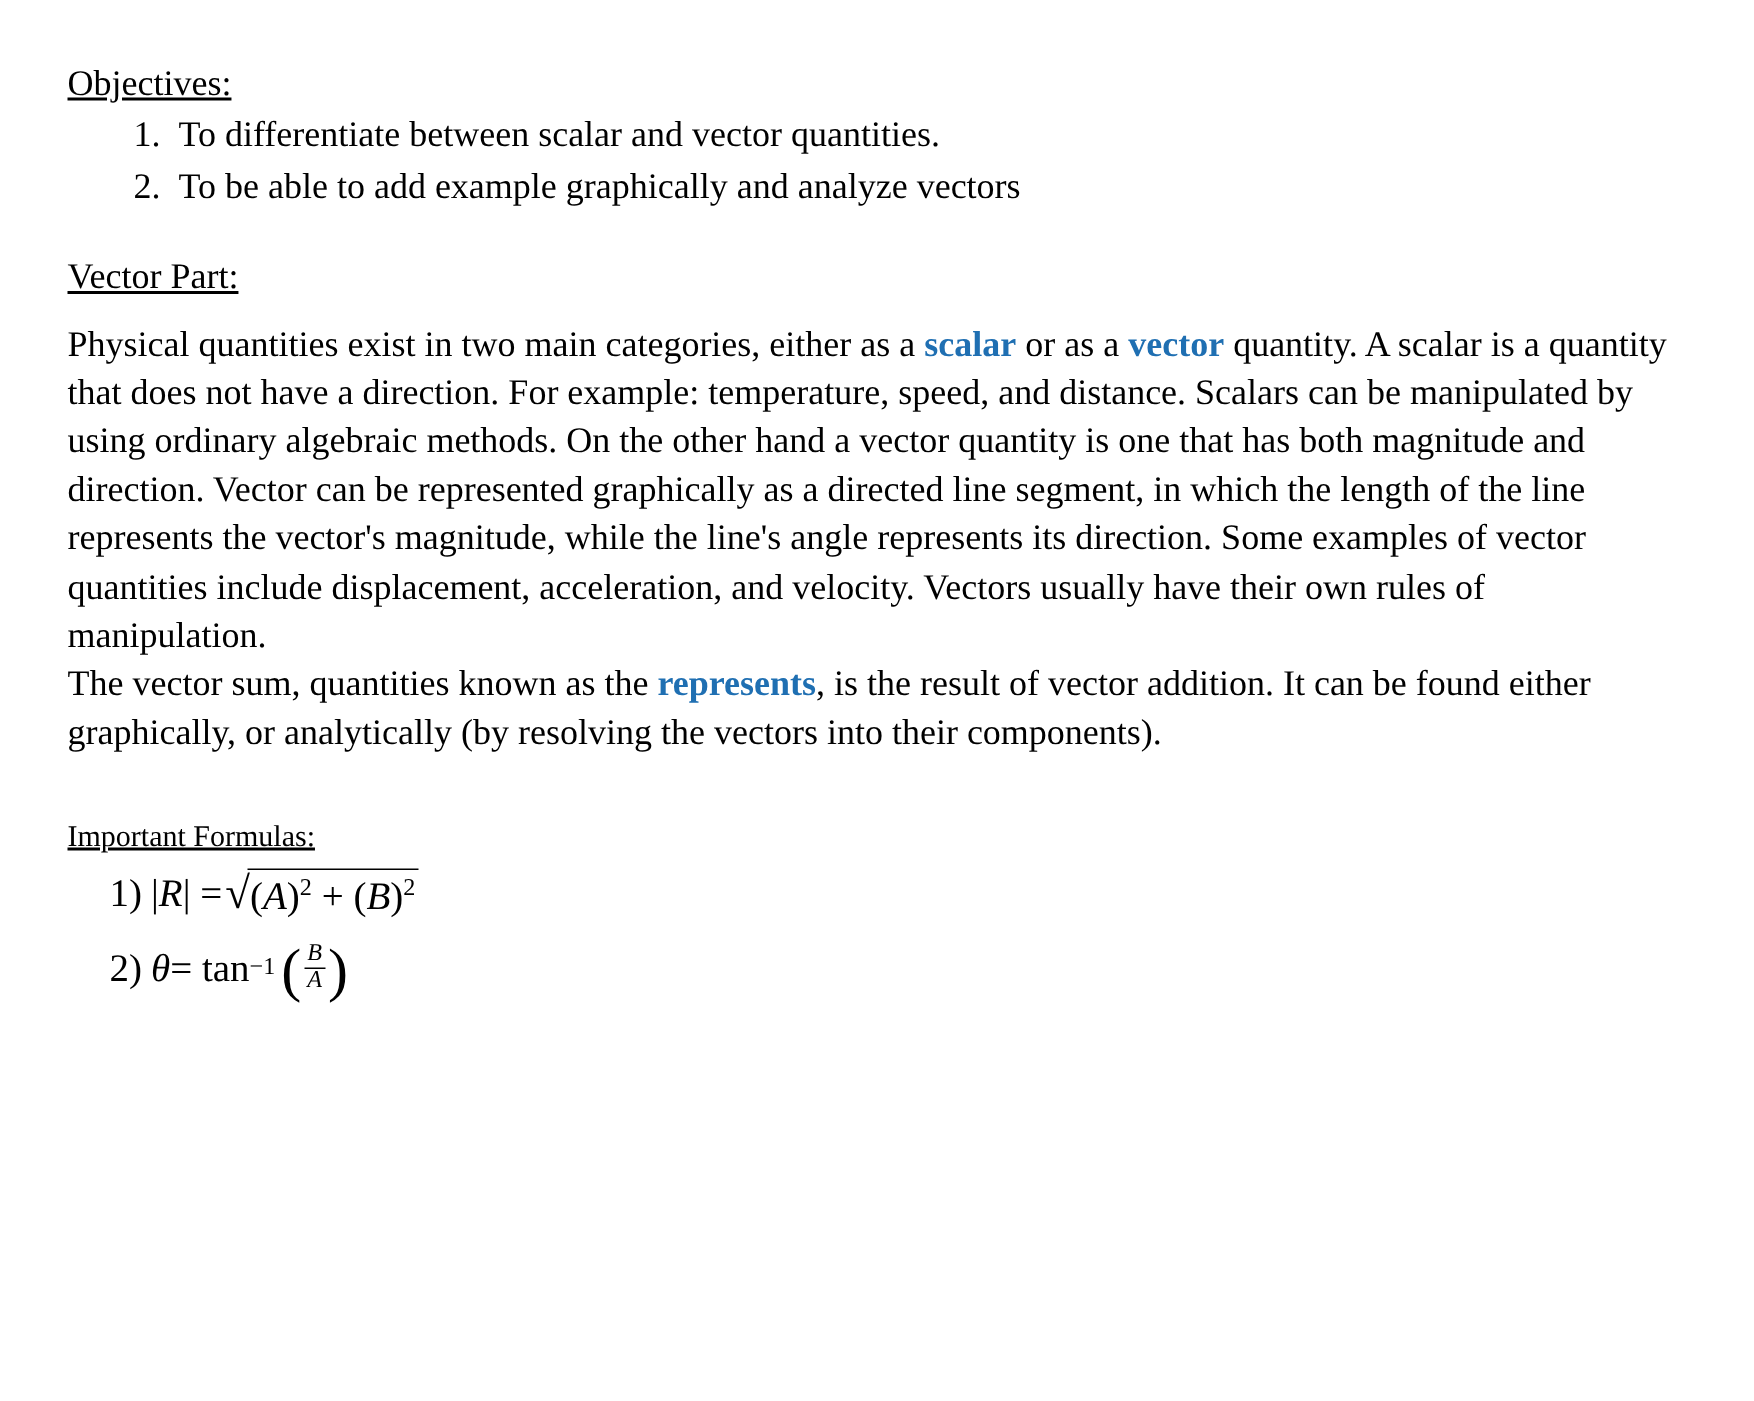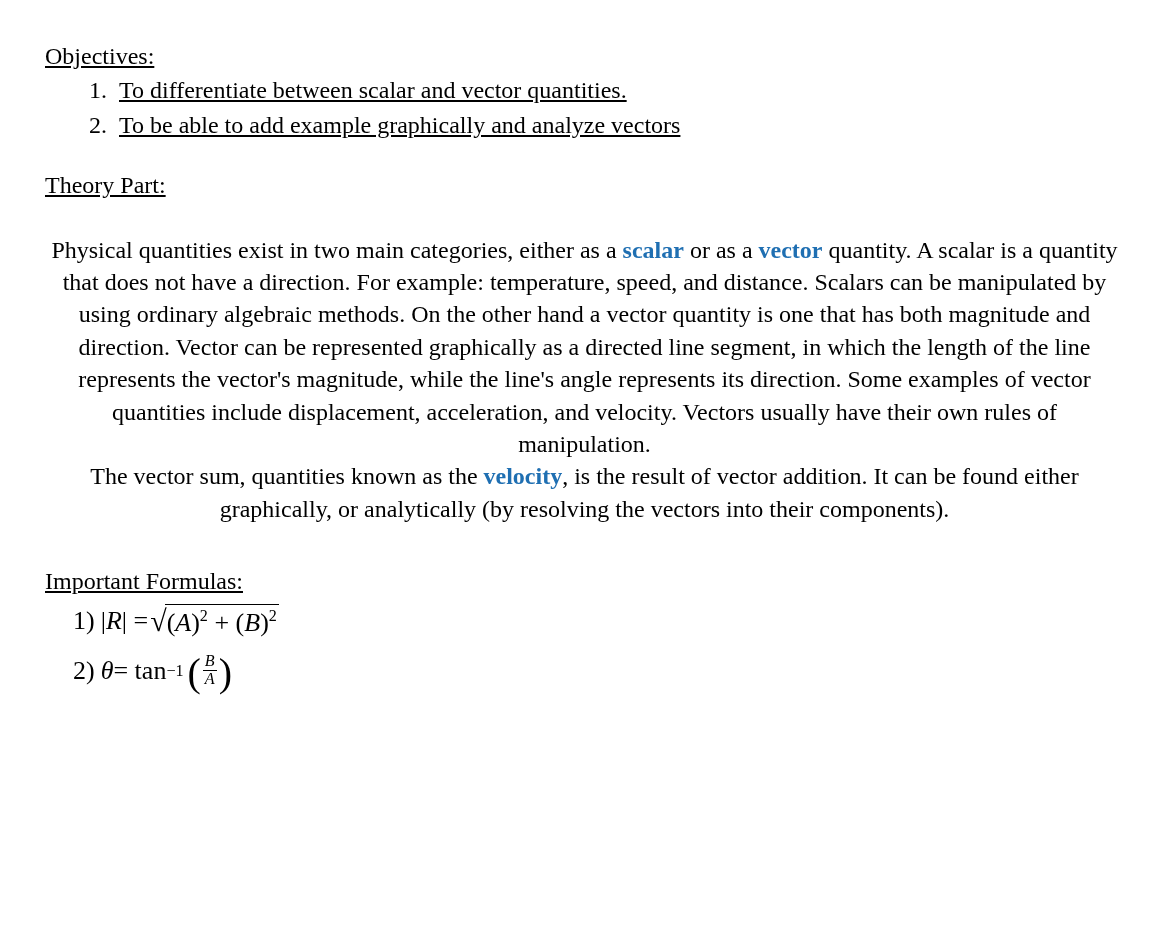--- a/index.html
+++ b/index.html
@@ -12,37 +12,35 @@
     background: #fff;
     width: 1169px;
     box-sizing: border-box;
   }
   .heading {
     font-weight: normal;
     text-decoration: underline;
     margin-bottom: 2px;
   }
   .heading.big {
-    font-size: 24px;
+    font-size: 20px;
     margin-top: 40px;
     margin-bottom: 4px;
   }
   ol.obj {
     margin: 0 0 28px 0;
     padding-left: 68px;
-    text-decoration: underline;
   }
   ol.obj li {
     padding-left: 6px;
     margin-bottom: 2px;
   }
   .para {
-    margin-top: 32px;
+    margin-top: 12px;
     margin-bottom: 0;
-    text-align: center;
   }
   .link-term {
     color: #1f6fb2;
     font-weight: bold;
   }
   .formulas {
     margin-left: 28px;
     font-size: 26px;
   }
   .formula-row {
@@ -98,26 +96,26 @@
 </style>
 </head>
 <body>
 
 <div class="heading">Objectives:</div>
 <ol class="obj">
   <li>To differentiate between scalar and vector quantities.</li>
   <li>To be able to add example graphically and analyze vectors</li>
 </ol>
 
-<div class="heading">Theory Part:</div>
+<div class="heading">Vector Part:</div>
 
 <div class="para">
   <span>Physical quantities exist in two main categories, either as a </span><span class="link-term">scalar</span><span> or as a </span><span class="link-term">vector</span><span> quantity. A scalar is a quantity that does not have a direction. For example: temperature, speed, and distance. Scalars can be manipulated by using ordinary algebraic methods. On the other hand a vector quantity is one that has both magnitude and direction. Vector can be represented graphically as a directed line segment, in which the length of the line represents the vector's magnitude, while the line's angle represents its direction. Some examples of vector quantities include displacement, acceleration, and velocity. Vectors usually have their own rules of manipulation.</span>
   <br>
-  <span>The vector sum, quantities known as the </span><span class="link-term">velocity</span><span>, is the result of vector addition. It can be found either graphically, or analytically (by resolving the vectors into their components).</span>
+  <span>The vector sum, quantities known as the </span><span class="link-term">represents</span><span>, is the result of vector addition. It can be found either graphically, or analytically (by resolving the vectors into their components).</span>
 </div>
 
 <div class="heading big">Important Formulas:</div>
 
 <div class="formulas">
 
   <div class="formula-row">
     <span class="fnum">1)</span>
     <span>|</span>
       <span class="ital">R</span>

